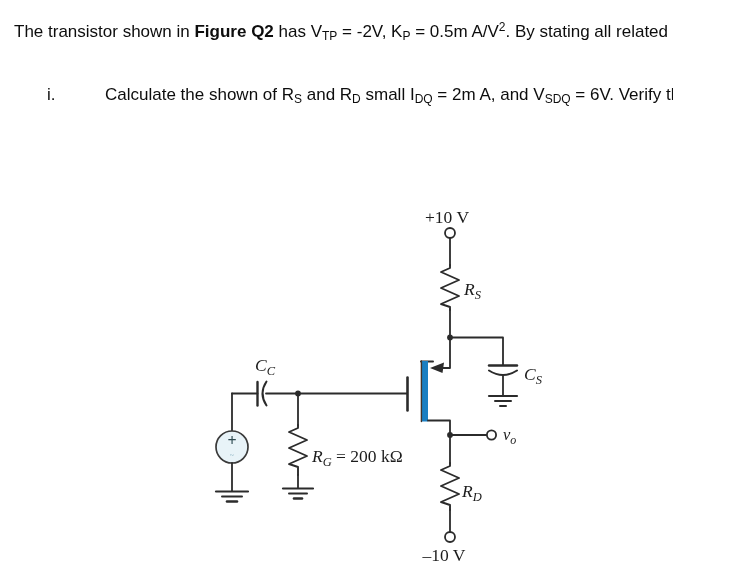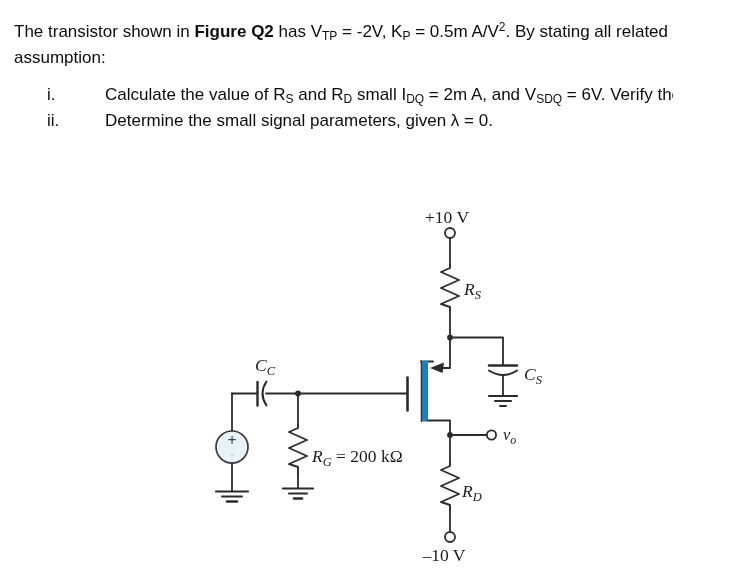--- a/index.html
+++ b/index.html
@@ -20,34 +20,27 @@
 
   .cserif  { font-family:"Liberation Serif", serif; }
 </style>
 </head>
 <body>
 
 <div class="page">
 
   <div class="intro">
     <span>The transistor shown in </span><span class="bold">Figure Q2</span><span> has V</span><span class="sb">TP</span><span> = -2V, K</span><span class="sb">P</span><span> = 0.5m A/V</span><span class="sp">2</span><span>. By stating all related</span><br>
-    <span>assumption:</span>
   </div>
 
   <div class="list">
     <div class="row">
       <div class="marker">i.</div>
       <div class="itext">
-        <span>Calculate the value of R</span><span class="sb">S</span><span> and R</span><span class="sb">D</span><span> small I</span><span class="sb">DQ</span><span> = 2m A, and V</span><span class="sb">SDQ</span><span> = 6V. Verify the</span><br>
-      </div>
-    </div>
-    <div class="row">
-      <div class="marker">ii.</div>
-      <div class="itext">
-        <span>Determine the small signal parameters, given λ = 0.</span>
+        <span>Calculate the shown of R</span><span class="sb">S</span><span> and R</span><span class="sb">D</span><span> small I</span><span class="sb">DQ</span><span> = 2m A, and V</span><span class="sb">SDQ</span><span> = 6V. Verify the</span><br>
       </div>
     </div>
   </div>
 
   <svg class="circuit" width="380" height="383" viewBox="190 200 380 383" fill="none" stroke-linecap="round" stroke-linejoin="round">
 
     <text class="cserif" x="447" y="223" font-size="17.5" fill="#1c1c1c" text-anchor="middle" stroke="none">+10 V</text>
     <circle cx="450" cy="233" r="5" stroke="#2b2b2b" stroke-width="1.8" fill="#ffffff"></circle>
     <path d="M450,238 V265" stroke="#2b2b2b" stroke-width="1.8"></path>
 

